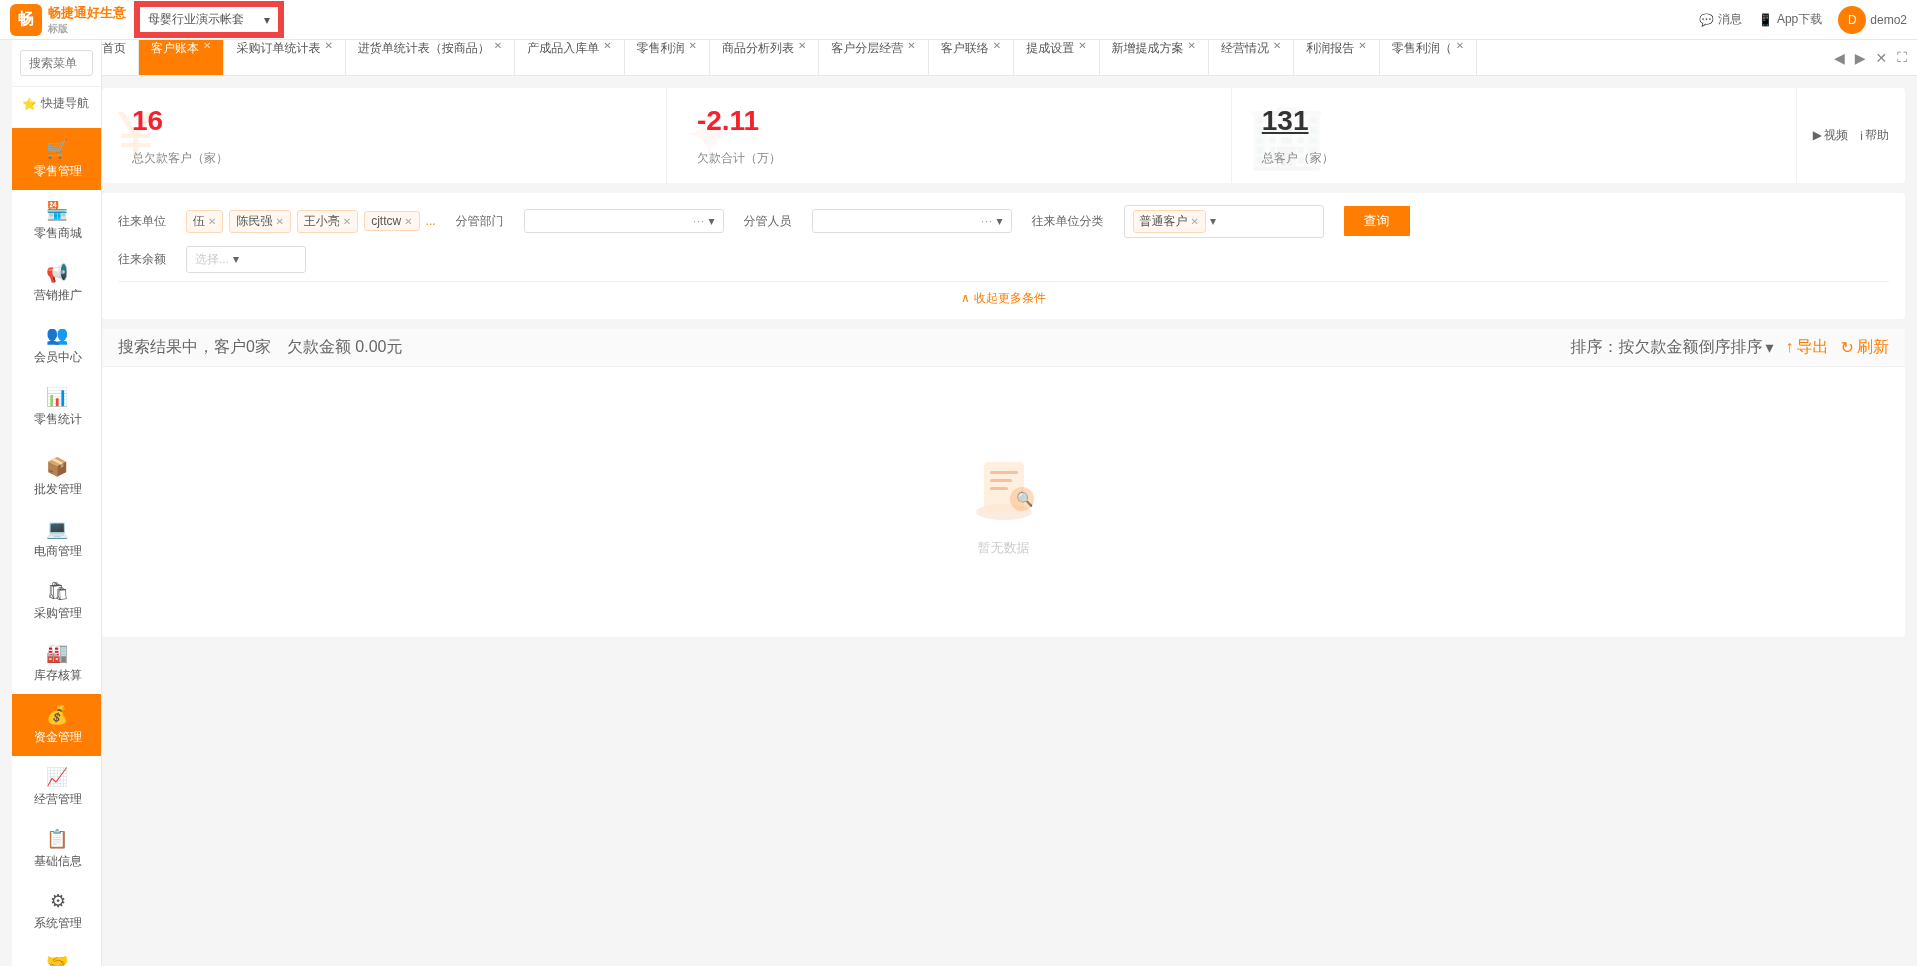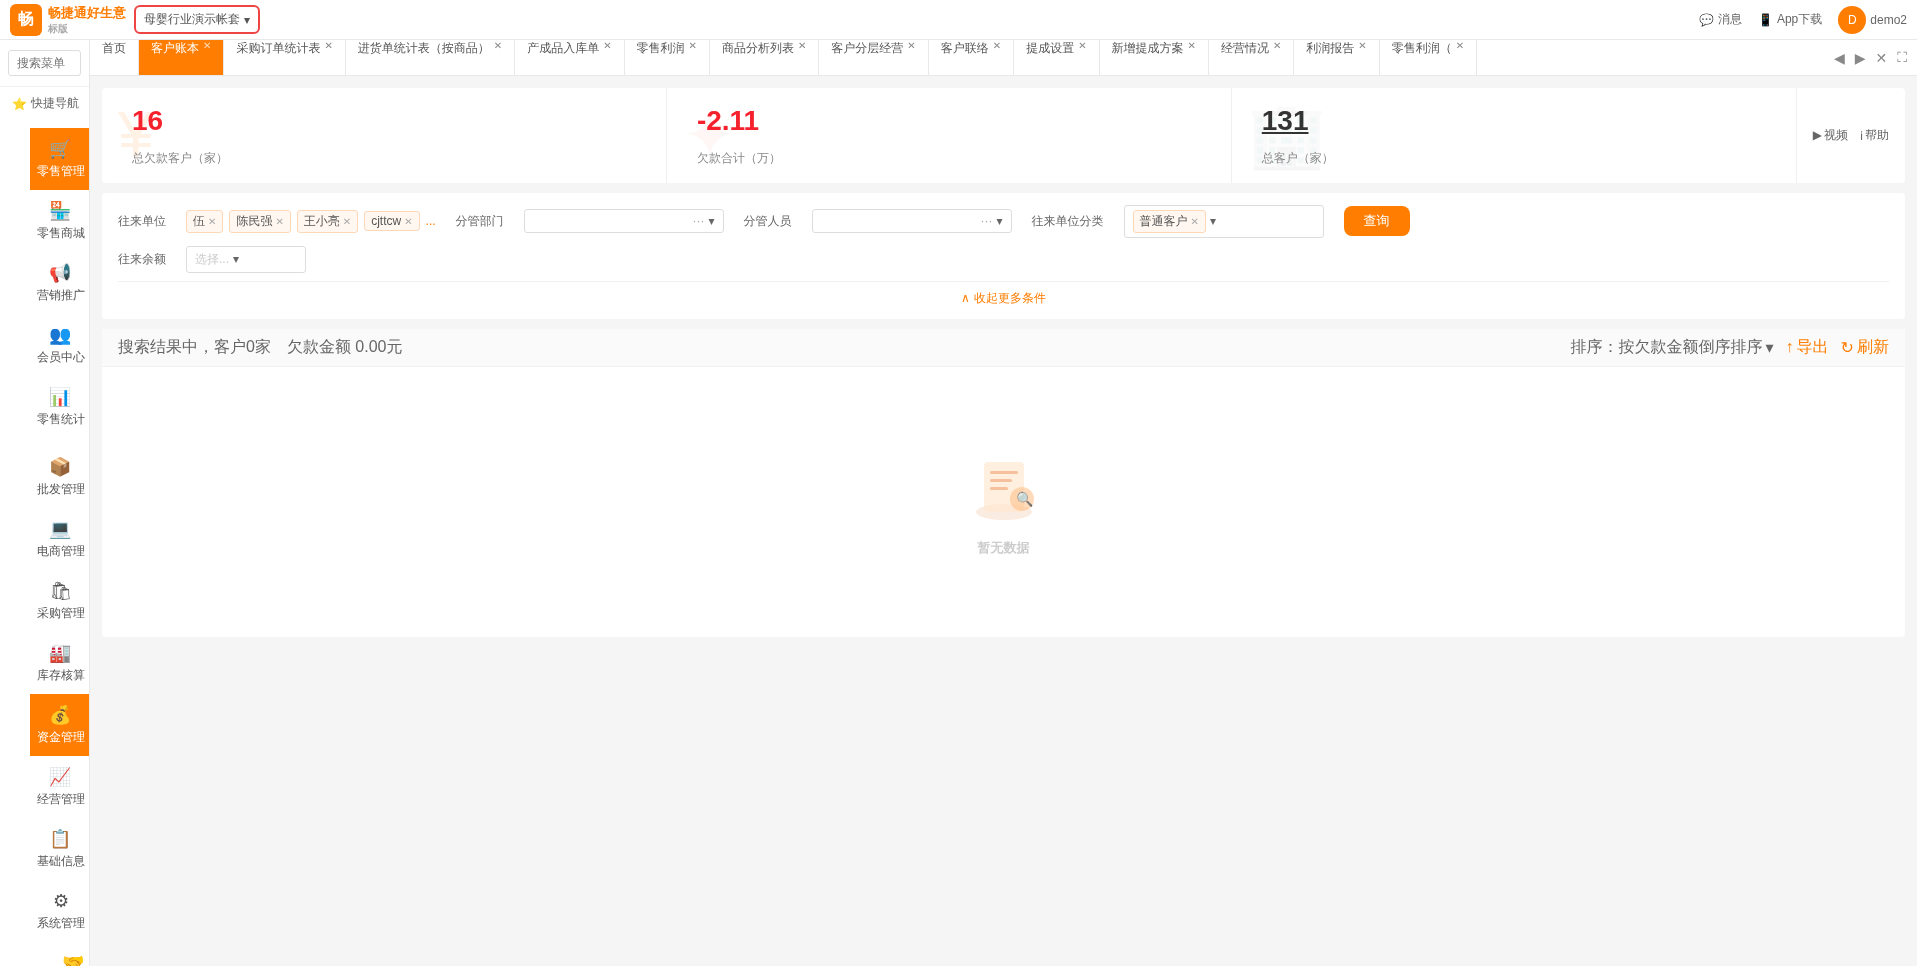--- a/index.html
+++ b/index.html
@@ -14,42 +14,41 @@
       align-items: center;
       padding: 0 10px;
       justify-content: space-between;
       position: fixed;
       top: 0; left: 0; right: 0;
       z-index: 100;
     }
     .top-bar-left { display: flex; align-items: center; gap: 8px; }
     .logo-area { display: flex; align-items: center; gap: 6px; color: #ff7d00; font-weight: bold; font-size: 14px; }
     .logo-icon { width: 32px; height: 32px; background: #ff7d00; border-radius: 6px; display: flex; align-items: center; justify-content: center; color: white; font-size: 16px; }
-    .company-select { display: flex; align-items: center; gap: 4px; padding: 4px 8px; border: 2px solid #ef4444; border-radius: 6px; cursor: pointer; font-size: 12px; color: #555; }
+    .company-select { display: flex; align-items: center; gap: 20px; padding: 4px 8px; border: 6px solid #ef4444; border-radius: 0; cursor: pointer; font-size: 12px; color: #555; }
     .top-bar-right { display: flex; align-items: center; gap: 16px; }
     .top-bar-btn { display: flex; align-items: center; gap: 4px; color: #666; font-size: 12px; cursor: pointer; }
     .avatar { width: 28px; height: 28px; border-radius: 50%; background: #ff7d00; display: flex; align-items: center; justify-content: center; color: white; font-size: 12px; }
 
     
     .main-wrapper { display: flex; padding-top: 40px; height: 100vh; }
 
     
     .sidebar {
       width: 90px;
       background: #fff;
       border-right: 1px solid #e8e8e8;
       display: flex;
       flex-direction: column;
       position: fixed;
       top: 40px;
       bottom: 0;
-      left: 0;
+      left: 12px;
       z-index: 90;
       overflow-y: auto;
-      align-items: flex-end;
     }
     .sidebar-search {
       padding: 10px 8px;
       border-bottom: 1px solid #f0f0f0;
     }
     .sidebar-search input {
       width: 100%;
       padding: 5px 8px;
       border: 1px solid #ddd;
       border-radius: 3px;
@@ -178,21 +177,21 @@
     }
     .filter-select-wide { min-width: 200px; }
     .filter-dots { color: #aaa; cursor: pointer; }
     .collapse-btn {
       display: flex; align-items: center; gap: 4px;
       color: #ff7d00; cursor: pointer; font-size: 12px;
       margin: 0 auto; width: fit-content;
     }
     .query-btn {
       background: #ff7d00; color: white; border: none;
-      padding: 6px 20px; border-radius: 8px; cursor: pointer;
+      padding: 6px 20px; border-radius: 1px; cursor: pointer;
       font-size: 13px;
     }
 
     
     .result-bar {
       display: flex; align-items: flex-start; justify-content: space-between;
       padding: 8px 16px; font-size: 16px; color: #666;
       background: #fafafa; border-bottom: 1px solid #f0f0f0;
     }
     .result-bar-left { display: flex; align-items: center; gap: 16px; }
@@ -223,21 +222,21 @@
     
     .empty-state {
       display: flex; flex-direction: column; align-items: center;
       padding: 80px 20px; color: #bbb;
     }
     .empty-icon {
       width: 80px; height: 80px;
       margin-bottom: 12px;
       display: flex; align-items: center; justify-content: center;
     }
-    .empty-text { font-size: 13px; color: #ccc; font-weight: bold; }
+    .empty-text { font-size: 13px; color: #ccc; }
 
     
     ::-webkit-scrollbar { width: 6px; height: 6px; }
     ::-webkit-scrollbar-track { background: #f0f0f0; }
     ::-webkit-scrollbar-thumb { background: #ccc; border-radius: 3px; }
   </style>
 </head>
 <body>
 
 <div class="top-bar">

